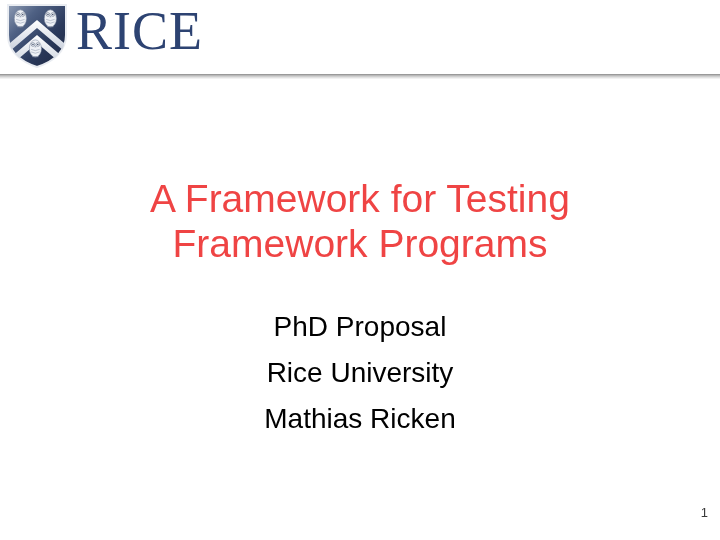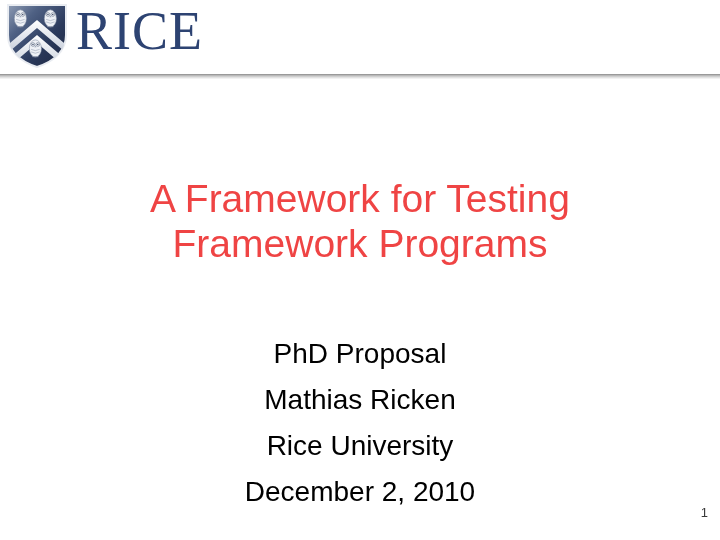--- a/index.html
+++ b/index.html
@@ -80,21 +80,21 @@
   }
   #title-block .tline {
     display: block;
     white-space: nowrap;
   }
 
   
   #subtitle-block {
     position: absolute;
     left: 60px;
-    top: 331px;
+    top: 304px;
     width: 600px;
     text-align: center;
     color: #000000;
     font-size: 28px;
     line-height: 46px;
     font-weight: normal;
   }
   #subtitle-block .sline {
     display: block;
     white-space: nowrap;
@@ -186,20 +186,19 @@
     <div id="header-divider"></div>
   </div>
 
   <div id="title-block">
     <span class="tline">A Framework for Testing</span>
     <span class="tline">Framework Programs</span>
   </div>
 
   <div id="subtitle-block">
     <span class="sline">PhD Proposal</span>
+    <span class="sline">Rice University</span>
     <span class="sline">Mathias Ricken</span>
-    <span class="sline">Rice University</span>
-    <span class="sline">December 2, 2010</span>
   </div>
 
   <div id="slide-number">1</div>
 
 </div>
 
 </body></html>

